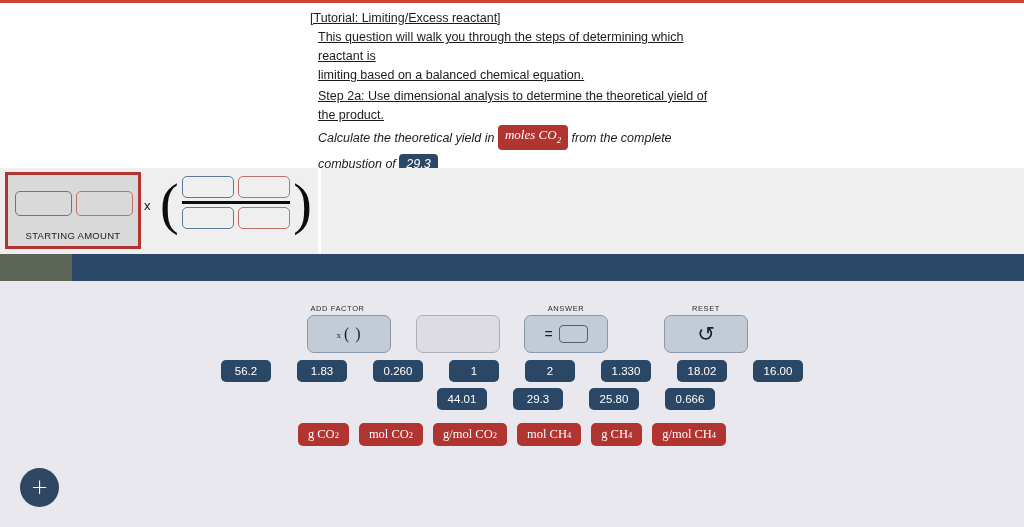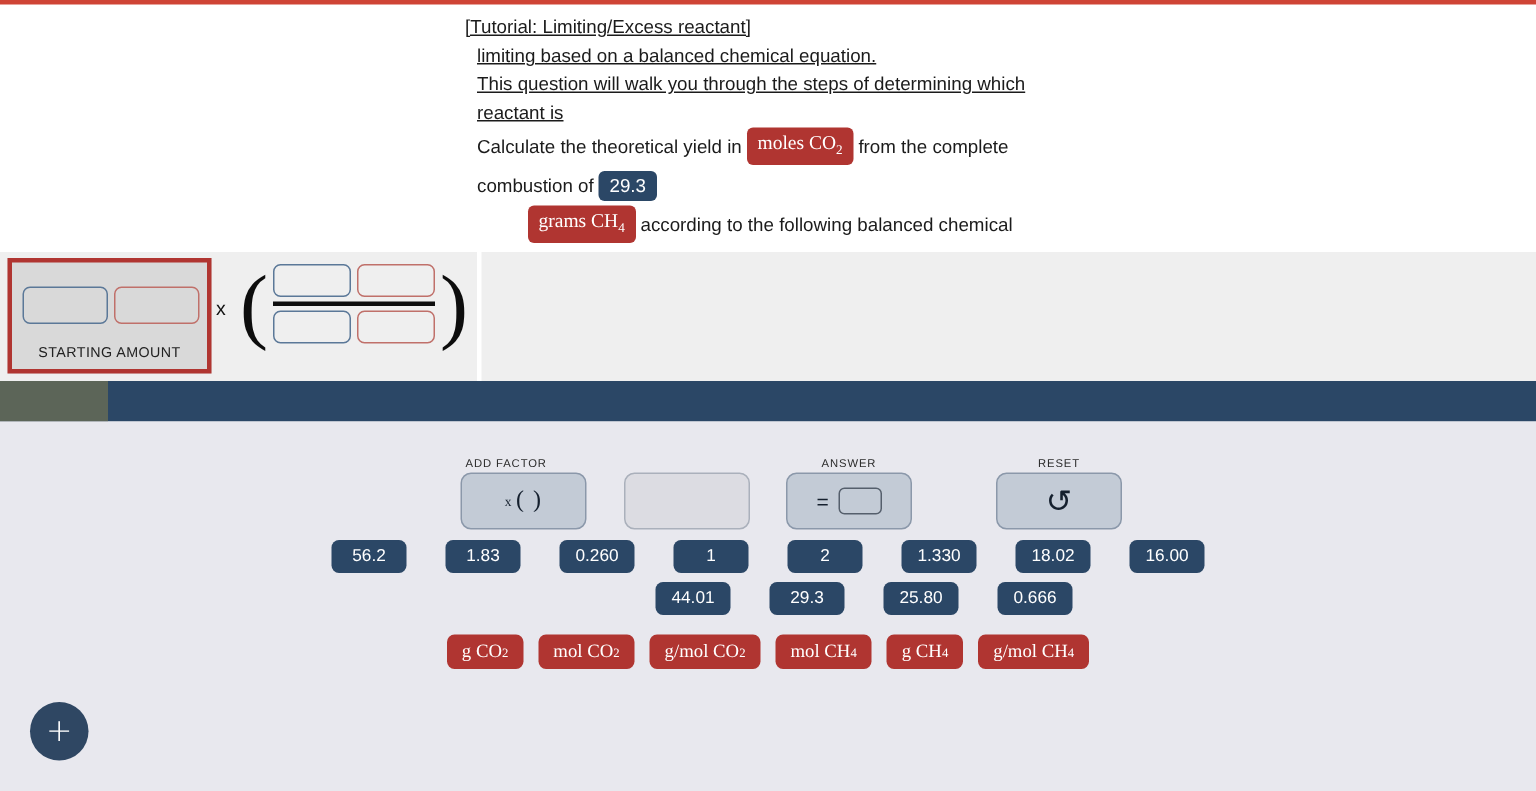--- a/index.html
+++ b/index.html
@@ -33,21 +33,21 @@
   .prompt-inner {
     width: 404px;
     margin: 0 auto;
     padding-top: 4px;
     color: #1b1b1b;
     font-size: 12.5px;
     line-height: 19px;
   }
   .p-line { white-space: normal; text-decoration: underline; }
   .p-line.indent { padding-left: 8px; }
-  .p-tag-line { padding-left: 8px; line-height: 26px; }
+  .p-tag-line { padding-left: 8px; line-height: 26px; font-style: italic; }
   .p-center { text-align: center; line-height: 28px; }
 
   .badge {
     display: inline-block;
     vertical-align: middle;
     color: #ffffff;
     border-radius: 4px;
     padding: 3px 7px;
     font-size: 12.5px;
     line-height: 14px;
@@ -304,22 +304,23 @@
   }
 </style>
 </head>
 <body>
 
 <div class="top-rule"></div>
 
 <div class="prompt">
   <div class="prompt-inner">
     <div class="p-line">[Tutorial: Limiting/Excess reactant]</div>
+    <div class="p-line indent">This question will walk you through the steps of determining which reactant is</div>
     <div class="p-line indent">limiting based on a balanced chemical equation.</div>
-    <div class="p-line indent">This question will walk you through the steps of determining which reactant is</div>
+    <div class="p-line indent" style="padding-top:2px">Step 2a: Use dimensional analysis to determine the theoretical yield of the product.</div>
 
     <div class="p-tag-line">
       <span>Calculate the theoretical yield in</span>
       <span class="badge red">moles CO<sub>2</sub></span>
       <span>from the complete combustion of</span>
       <span class="badge navy">29.3</span>
     </div>
 
     <div class="p-tag-line" style="padding-left:42px">
       <span class="badge red">grams CH<sub>4</sub></span>

